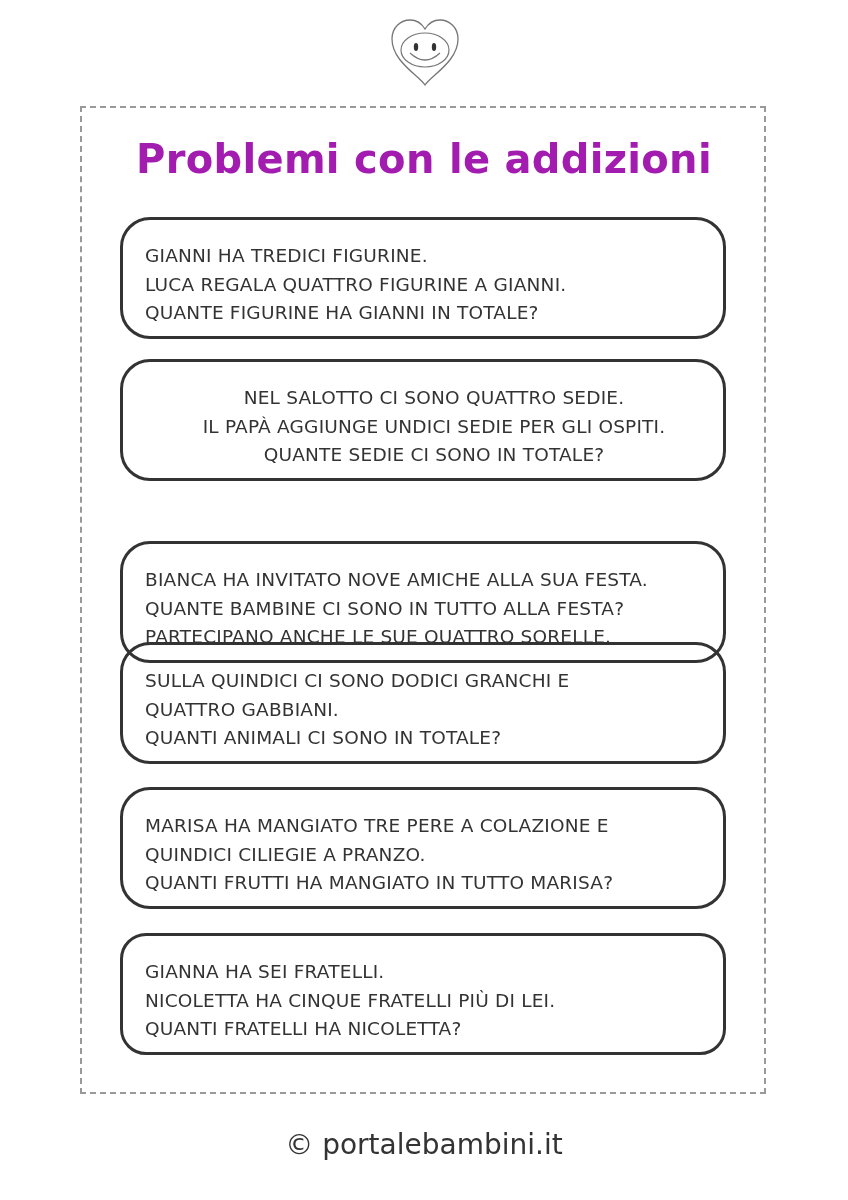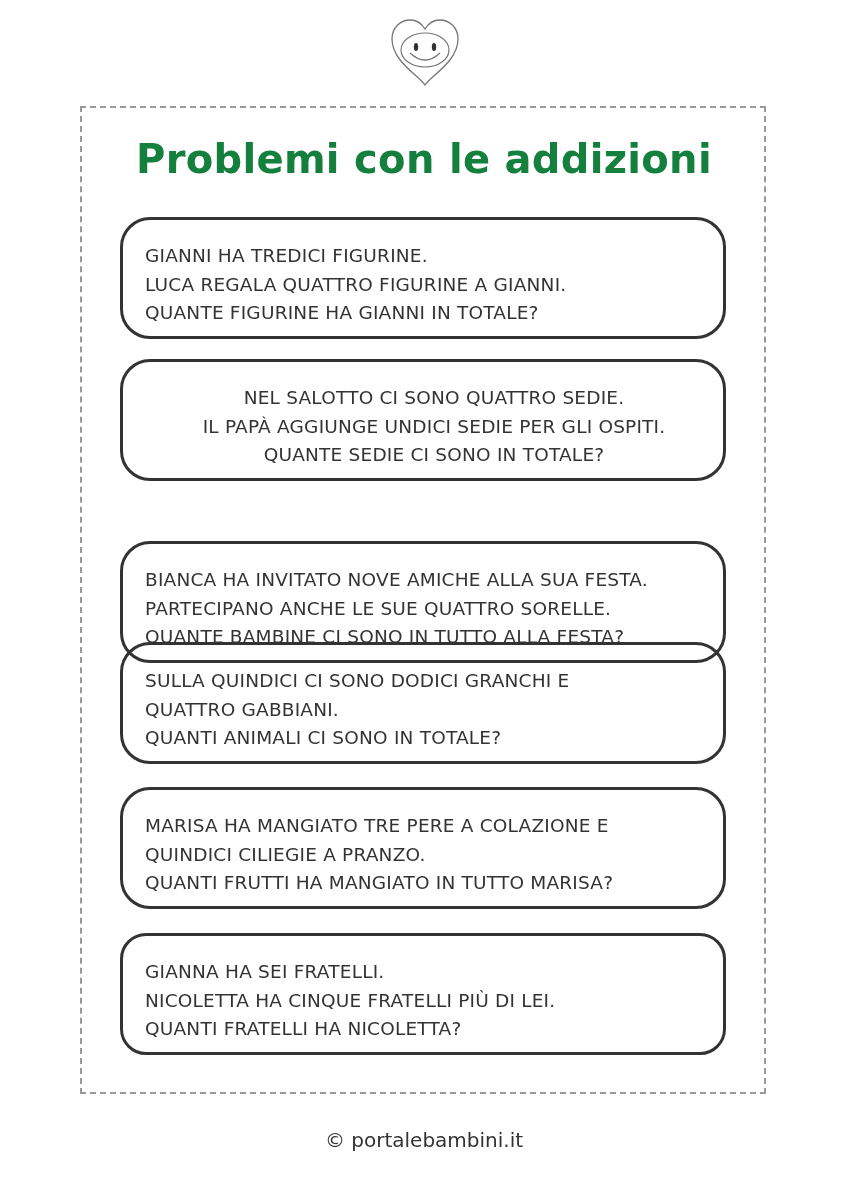--- a/index.html
+++ b/index.html
@@ -1,22 +1,22 @@
 <!DOCTYPE html>
 <html><head>
 <meta charset="utf-8">
 <style>
   html, body { margin:0; padding:0; background:#ffffff; }
   body { width:848px; height:1200px; position:relative; overflow:hidden; font-family:"DejaVu Sans", sans-serif; color:#333; }
   .logo { position:absolute; left:388px; top:17px; width:74px; height:70px; }
   .frame { position:absolute; left:80px; top:106px; width:686px; height:988px; border:2px dashed #999; box-sizing:border-box; }
-  .title { position:absolute; left:0; right:0; top:136px; text-align:center; font-family:"DejaVu Sans", sans-serif; font-weight:bold; font-size:40px; color:#15803d; letter-spacing:0.3px; }
+  .title { position:absolute; left:0; right:0; top:136px; text-align:center; font-family:"DejaVu Sans", sans-serif; font-weight:bold; font-size:40px; color:#a21caf; letter-spacing:0.3px; }
   .card { position:absolute; left:120px; width:606px; height:122px; border:3px solid #333; border-radius:30px; box-sizing:border-box; padding:22px 0 16px 22px; }
   .line { font-family:"DejaVu Sans", sans-serif; font-size:18.5px; line-height:28.5px; color:#333; white-space:nowrap; letter-spacing:0.2px; }
-  .footer { position:absolute; left:0; right:0; top:1128px; text-align:center; font-size:20px; color:#333; }
+  .footer { position:absolute; left:0; right:0; top:1128px; text-align:center; font-size:28px; color:#333; }
 </style>
 </head>
 <body>
 
 <svg class="logo" viewBox="0 0 74 70">
   <path d="M37 68 C30 58 4 44 4 22 C4 10 13 3 22 3 C29 3 34 7 37 12 C40 7 45 3 52 3 C61 3 70 10 70 22 C70 44 44 58 37 68 Z" fill="none" stroke="#777" stroke-width="1.3"></path>
   <ellipse cx="37" cy="33" rx="24" ry="17" fill="none" stroke="#777" stroke-width="1.2"></ellipse>
   <ellipse cx="28" cy="30" rx="2.2" ry="4" fill="#333"></ellipse>
   <ellipse cx="46" cy="30" rx="2.2" ry="4" fill="#333"></ellipse>
   <path d="M22 36 Q37 50 52 36" fill="none" stroke="#777" stroke-width="1.2"></path>
@@ -33,22 +33,22 @@
 </div>
 
 <div class="card" style="top:359px;text-align:center;">
   <div class="line">NEL SALOTTO CI SONO QUATTRO SEDIE.</div>
   <div class="line">IL PAPÀ AGGIUNGE UNDICI SEDIE PER GLI OSPITI.</div>
   <div class="line">QUANTE SEDIE CI SONO IN TOTALE?</div>
 </div>
 
 <div class="card" style="top:501px;margin-top:40px;">
   <div class="line">BIANCA HA INVITATO NOVE AMICHE ALLA SUA FESTA.</div>
+  <div class="line">QUANTE BAMBINE CI SONO IN TUTTO ALLA FESTA?</div>
   <div class="line">PARTECIPANO ANCHE LE SUE QUATTRO SORELLE.</div>
-  <div class="line">QUANTE BAMBINE CI SONO IN TUTTO ALLA FESTA?</div>
 </div>
 
 <div class="card" style="top:642px;">
   <div class="line">SULLA QUINDICI CI SONO DODICI GRANCHI E</div>
   <div class="line">QUATTRO GABBIANI.</div>
   <div class="line">QUANTI ANIMALI CI SONO IN TOTALE?</div>
 </div>
 
 <div class="card" style="top:787px;">
   <div class="line">MARISA HA MANGIATO TRE PERE A COLAZIONE E</div>

